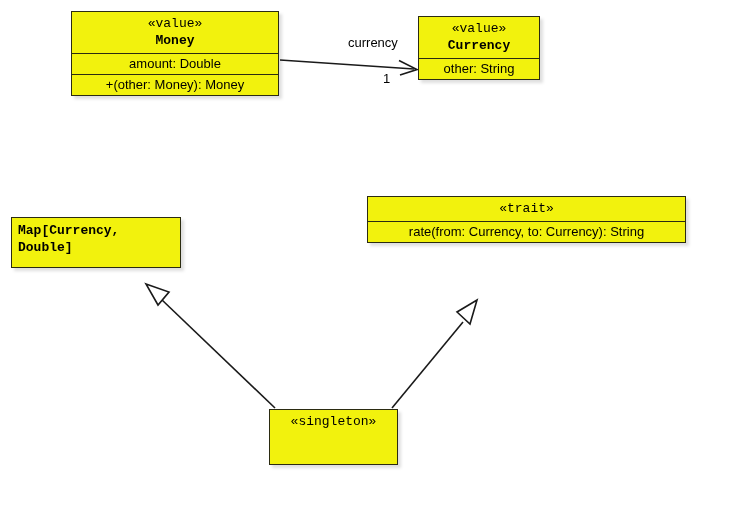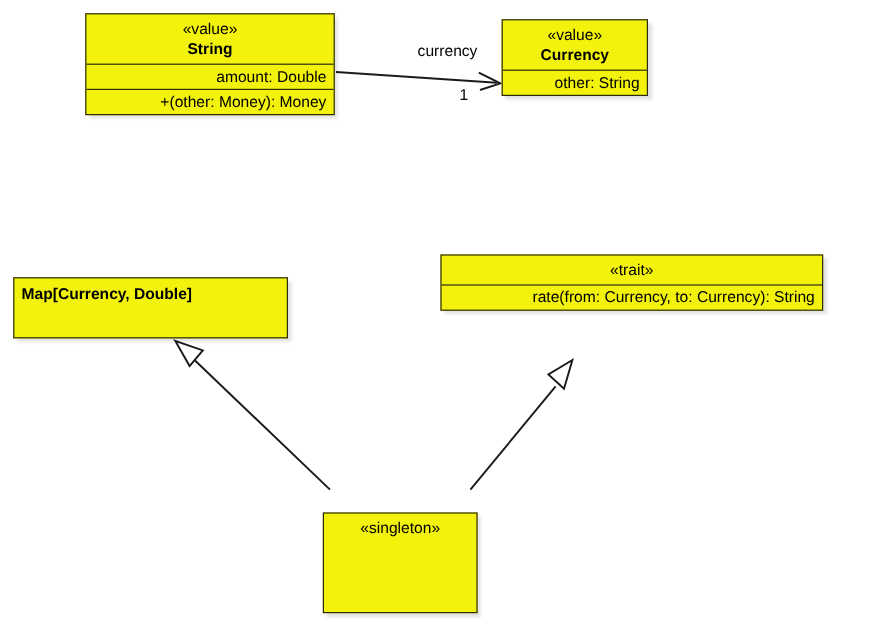--- a/index.html
+++ b/index.html
@@ -38,38 +38,39 @@
     font-size: 13px;
     line-height: 16px;
   }
   .compartment + .compartment {
     border-top: 1.5px solid #2b2b12;
   }
   .head {
     text-align: center;
     padding-top: 4px;
     padding-bottom: 4px;
+    font-family: Liberation Mono, monospace;
   }
   .head.left {
     text-align: left;
   }
   .stereotype {
     display: block;
     font-size: 13px;
     font-weight: normal;
     line-height: 16px;
   }
   .cname {
     display: block;
     font-size: 13px;
     font-weight: bold;
     line-height: 17px;
   }
   .member {
-    text-align: right;
+    text-align: center;
     font-size: 13px;
     white-space: nowrap;
   }
   .edge-label {
     position: absolute;
     font-size: 13px;
     color: #000000;
     white-space: nowrap;
     z-index: 3;
   }
@@ -93,48 +94,48 @@
 
     <g>
       <line x1="392" y1="408" x2="463" y2="322" stroke="#1a1a1a" stroke-width="1.6"></line>
       <polygon points="477,300 470,324 457,312" fill="#ffffff" stroke="#1a1a1a" stroke-width="1.6"></polygon>
     </g>
   </svg>
 
   <div class="uml-class" style="left:71px; top:11px; width:208px;">
     <div class="compartment head">
       <span class="stereotype">«value»</span>
-      <span class="cname">String</span>
+      <span class="cname">Money</span>
     </div>
     <div class="compartment member">amount: Double</div>
     <div class="compartment member">+(other: Money): Money</div>
   </div>
 
   <div class="uml-class" style="left:418px; top:16px; width:122px;">
     <div class="compartment head">
       <span class="stereotype">«value»</span>
       <span class="cname">Currency</span>
     </div>
     <div class="compartment member">other: String</div>
   </div>
 
-  <div class="uml-class" style="left:11px; top:231px; width:229px; height:51px;">
+  <div class="uml-class" style="left:11px; top:217px; width:170px; height:51px;">
     <div class="compartment head left">
       <span class="cname">Map[Currency, Double]</span>
     </div>
   </div>
 
-  <div class="uml-class" style="left:367px; top:212px; width:319px;">
+  <div class="uml-class" style="left:367px; top:196px; width:319px;">
     <div class="compartment head">
       <span class="stereotype">«trait»</span>
     </div>
     <div class="compartment member">rate(from: Currency, to: Currency): String</div>
   </div>
 
-  <div class="uml-class" style="left:269px; top:409px; width:129px; height:84px;margin-top:18px;">
+  <div class="uml-class" style="left:269px; top:409px; width:129px; height:56px;">
     <div class="compartment head">
       <span class="stereotype">«singleton»</span>
     </div>
   </div>
 
   <div class="edge-label" style="left:348px; top:35px;">currency</div>
   <div class="edge-label" style="left:383px; top:71px;">1</div>
 
 </div>
 

